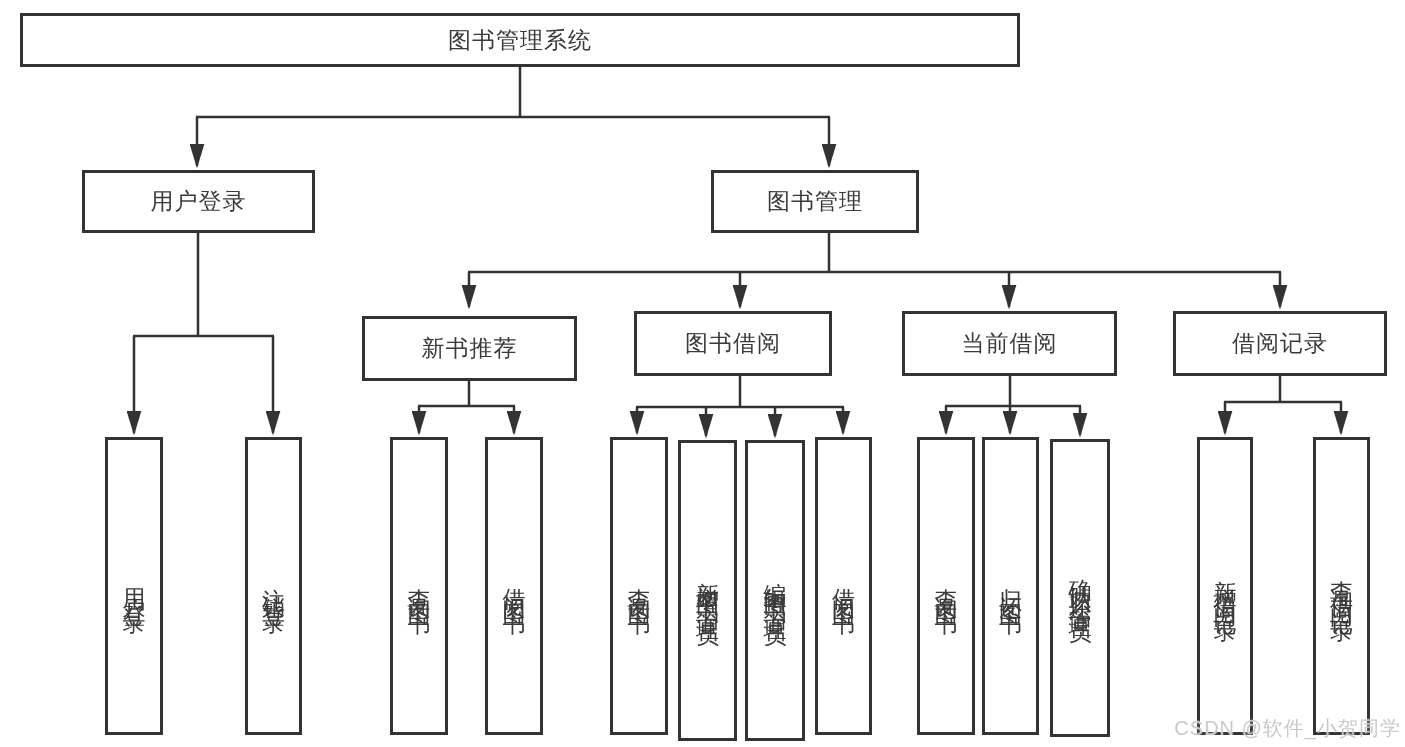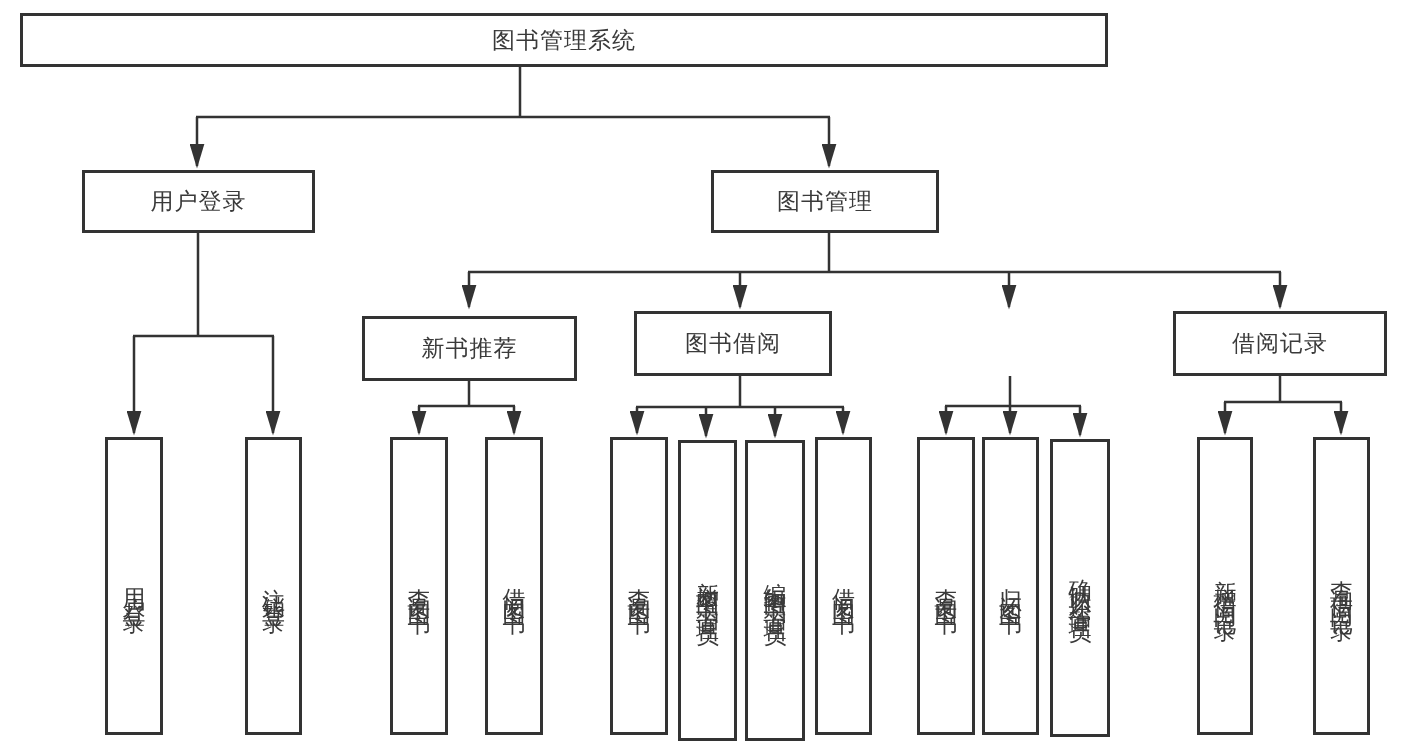--- a/index.html
+++ b/index.html
@@ -87,27 +87,28 @@
     <path d="M706 407 V436" marker-end="url(#ah)"></path>
     <path d="M775 407 V436" marker-end="url(#ah)"></path>
     <path d="M843 407 V433" marker-end="url(#ah)"></path>
     <path d="M946 406 V433" marker-end="url(#ah)"></path>
     <path d="M1010 406 V433" marker-end="url(#ah)"></path>
     <path d="M1080 406 V435" marker-end="url(#ah)"></path>
     <path d="M1225 402 V433" marker-end="url(#ah)"></path>
     <path d="M1341 402 V433" marker-end="url(#ah)"></path>
   </svg>
 
-  <div class="hbox" style="left:20px;top:13px;width:1088px;height:54px">图书管理系统</div>
+  <div class="hbox" style="left:20px;top:13px;width:1000px;height:54px">图书管理系统</div>
 
   <div class="hbox" style="left:82px;top:170px;width:233px;height:63px">用户登录</div>
-  <div class="hbox" style="left:711px;top:170px;width:228px;height:63px">图书管理</div>
+  <div class="hbox" style="left:711px;top:170px;width:208px;height:63px">图书管理</div>
 
   <div class="hbox" style="left:362px;top:316px;width:215px;height:65px">新书推荐</div>
   <div class="hbox" style="left:634px;top:311px;width:198px;height:65px">图书借阅</div>
+  <div class="hbox" style="left:902px;top:311px;width:215px;height:65px">当前借阅</div>
   <div class="hbox" style="left:1173px;top:311px;width:214px;height:65px">借阅记录</div>
 
   <div class="vbox" style="left:105px;top:437px;width:58px;height:298px">
     <span>用户登录</span>
   </div>
   <div class="vbox" style="left:245px;top:437px;width:57px;height:298px">
     <span>注销登录</span>
   </div>
 
   <div class="vbox" style="left:390px;top:437px;width:58px;height:298px">
@@ -140,14 +141,15 @@
     <span>确认归还（管理员）</span>
   </div>
 
   <div class="vbox" style="left:1197px;top:437px;width:56px;height:298px">
     <span>新增借阅记录</span>
   </div>
   <div class="vbox" style="left:1313px;top:437px;width:57px;height:298px">
     <span>查询借阅记录</span>
   </div>
 
+  <div id="watermark">CSDN @软件_小贺同学</div>
 
 </div>
 
 </body></html>

